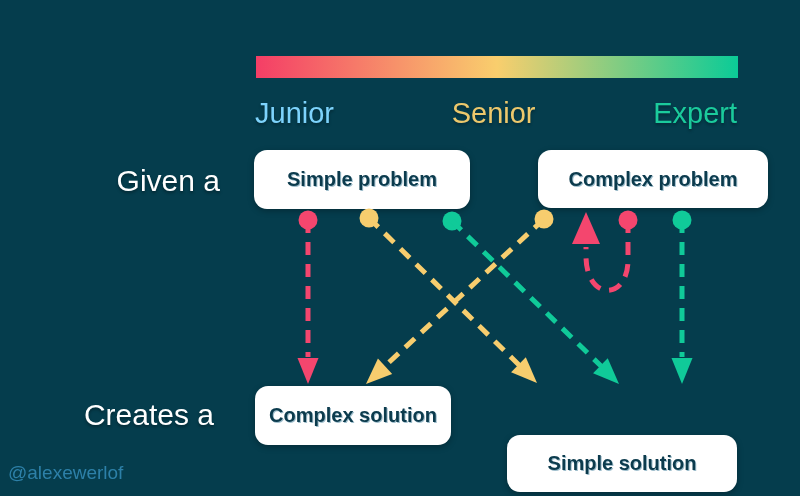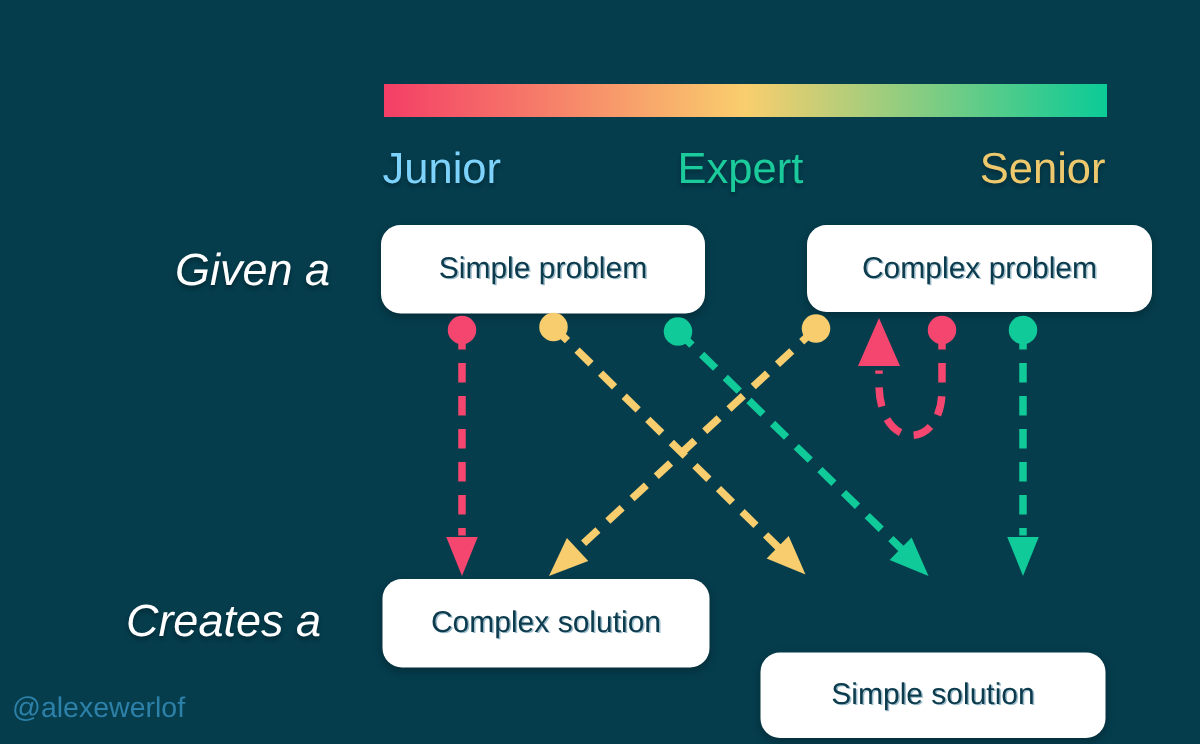--- a/index.html
+++ b/index.html
@@ -17,51 +17,51 @@
   #legend-labels {
     position: absolute; left: 255px; top: 97px; width: 482px;
     display: flex; justify-content: space-between;
     font-size: 29px; line-height: 32px;
     text-shadow: 0 2px 3px rgba(0,0,0,0.30);
   }
   .row-label {
     position: absolute;
     color: #ffffff; font-size: 30px; line-height: 34px;
     text-shadow: 0 2px 3px rgba(0,0,0,0.35);
-    text-align: right; width: 220px; font-style: italic;
+    text-align: right; width: 220px;
   }
   #given-label   { top: 164px; left: 0px; }
   #creates-label { top: 398px; left: -6px; }
   .node-box {
     position: absolute;
     background: #ffffff; border-radius: 13px;
     display: flex; align-items: center; justify-content: center;
-    font-weight: normal; font-size: 20px; color: #0c3b4d;
+    font-weight: bold; font-size: 20px; color: #0c3b4d;
     box-shadow: 0 2px 6px rgba(0,0,0,0.28);
     text-shadow: 1px 1px 0 rgba(42,111,143,0.45);
   }
   #box-simple-problem   { left: 254px; top: 150px; width: 216px; height: 59px; }
   #box-complex-problem  { left: 506px; top: 150px; width: 230px; height: 58px; margin-left: 32px; }
-  #box-complex-solution { left: 255px; top: 386px; width: 218px; height: 59px; }
+  #box-complex-solution { left: 255px; top: 386px; width: 196px; height: 59px; }
   #box-simple-solution  { left: 507px; top: 387px; width: 230px; height: 57px; margin-top: 48px; }
   #arrow-layer { position: absolute; left: 0; top: 0; width: 800px; height: 496px; }
   #watermark {
     position: absolute; left: 8px; top: 461px;
     font-size: 19px; line-height: 24px; text-align: right;
   }
 </style>
 </head>
 <body style="background: rgb(5, 61, 77);">
 
 <div id="gradient-bar" style="background: linear-gradient(to right, rgb(244, 62, 102) 0%, rgb(249, 206, 109) 50%, rgb(11, 203, 151) 100%);"></div>
 
 <div id="legend-labels">
   <span style="color: #7dd3fc;">Junior</span>
+  <span style="color: rgb(237, 200, 108);">Senior</span>
   <span style="color: rgb(27, 203, 156);">Expert</span>
-  <span style="color: rgb(237, 200, 108);">Senior</span>
 </div>
 
 <div id="given-label" class="row-label">Given a</div>
 <div id="creates-label" class="row-label">Creates a</div>
 
 <div id="box-simple-problem" class="node-box">Simple problem</div>
 <div id="box-complex-problem" class="node-box">Complex problem</div>
 <div id="box-complex-solution" class="node-box">Complex solution</div>
 <div id="box-simple-solution" class="node-box">Simple solution</div>
 

